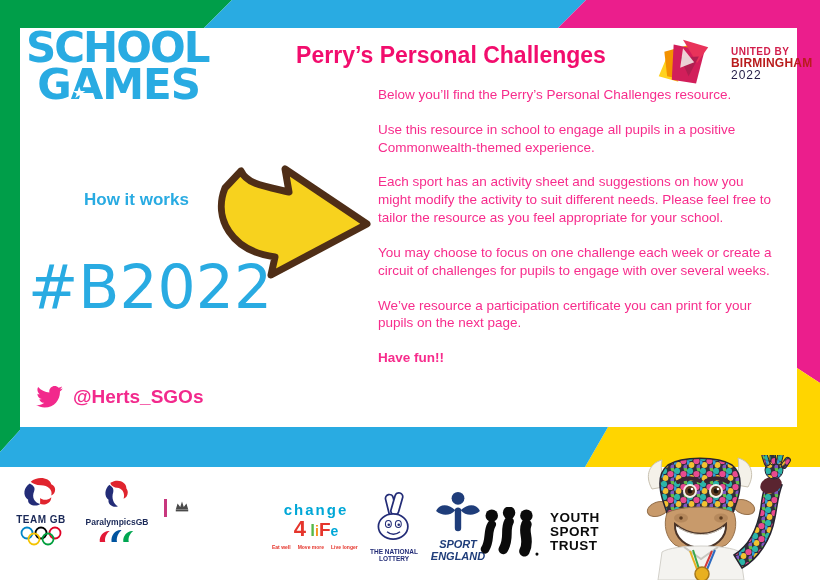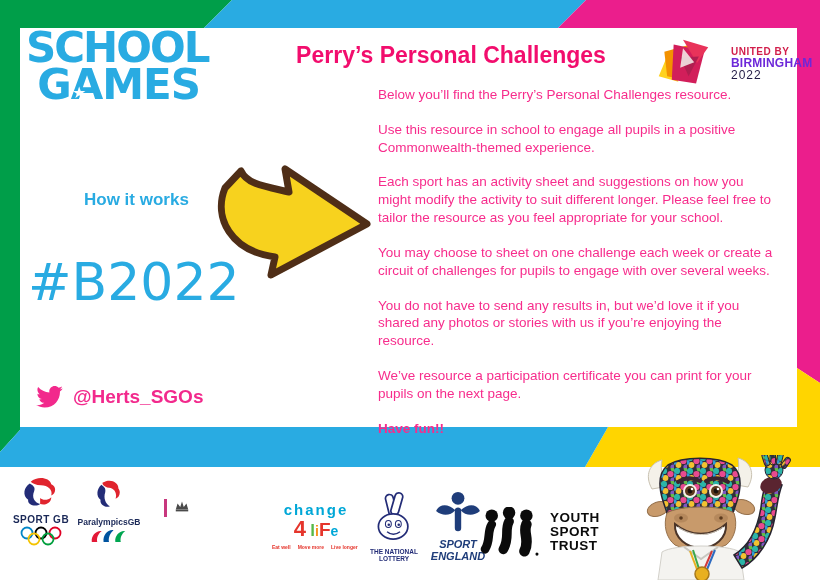--- a/index.html
+++ b/index.html
@@ -15,41 +15,41 @@
   .sg-logo .l2{font-size:42px;letter-spacing:-1px;padding-left:3px;text-align:center;}
   .sg-star{position:absolute;left:46px;top:56px;color:#fff;font-size:16px;}
 
   .page-title{position:absolute;left:283px;top:42px;width:336px;text-align:center;
               font-size:23px;font-weight:bold;color:#F20D6D;}
 
   
   .b2022-logo{position:absolute;left:655px;top:36px;display:flex;align-items:center;gap:20px;}
   .b2022-text{display:flex;flex-direction:column;line-height:1.02;}
   .b2022-text .ub{font-size:10px;font-weight:bold;color:#D21E4B;letter-spacing:0.5px;}
-  .b2022-text .city{font-size:12px;font-weight:bold;color:#6d28d9;letter-spacing:0.2px;}
+  .b2022-text .city{font-size:12px;font-weight:bold;color:#b91c1c;letter-spacing:0.2px;}
   .b2022-text .yr{font-size:12px;font-weight:normal;color:#221C46;letter-spacing:1px;}
 
   .how-it-works{position:absolute;left:84px;top:190px;font-size:17px;font-weight:bold;color:#29ABE2;}
   .arrow-wrap{position:absolute;left:205px;top:163px;}
-  .hashtag{position:absolute;left:28px;top:252px;font-size:52px;color:#29ABE2;
+  .hashtag{position:absolute;left:28px;top:252px;font-size:60px;color:#29ABE2;
            font-family:"DejaVu Sans",sans-serif;}
   .twitter-row{position:absolute;left:36px;top:386px;display:flex;align-items:center;gap:10px;}
   .twitter-handle{font-size:19px;font-weight:bold;color:#F2298C;}
 
   .body-text{position:absolute;left:378px;top:86px;width:398px;font-size:13.5px;
              color:#F72C8C;line-height:1.32;}
   .body-text p{margin:0 0 17px 0;}
   .have-fun{font-weight:bold;}
 
   
   .footer{position:absolute;left:0;top:467px;width:820px;height:113px;background:#fff;z-index:2;}
   .flogo{position:absolute;text-align:center;}
   .teamgb{left:8px;top:8px;width:66px;}
   .teamgb .lbl{font-size:10px;font-weight:bold;color:#1A2857;letter-spacing:0.5px;margin:1px 0;}
-  .paragb{left:74px;top:12px;width:70px;}
+  .paragb{left:82px;top:12px;width:70px;}
   .paragb .lbl{font-size:8.5px;font-weight:bold;color:#1A2857;margin:2px 0;}
   .dcms{left:164px;top:32px;width:110px;text-align:left;border-left:3px solid #C8377E;padding-left:7px;}
   .dcms .txt{font-size:9.5px;color:#404040;line-height:1.18;margin-top:2px;}
   .c4l{left:272px;top:34px;width:88px;text-align:center;font-weight:bold;}
   .c4l .w-change{font-size:15px;color:#00A7D7;letter-spacing:2px;}
   .c4l .row2{line-height:1;}
   .c4l .w-4{font-size:22px;color:#E5352C;}
   .c4l .lt-l{font-size:17px;color:#56B947;}
   .c4l .lt-i{font-size:14px;color:#F7941D;}
   .c4l .lt-f{font-size:19px;color:#E5352C;}
@@ -114,37 +114,36 @@
     <div class="twitter-row">
       <svg width="27" height="22" viewBox="0 0 24 20">
         <path fill="#F2298C" d="M24,2.3c-0.9,0.4-1.8,0.65-2.8,0.77c1-0.6,1.8-1.56,2.2-2.7c-0.95,0.56-2,0.97-3.1,1.19 C19.4,0.6,18.1,0,16.7,0c-2.7,0-4.9,2.2-4.9,4.9c0,0.39,0.04,0.76,0.13,1.12C7.8,5.8,4.2,3.9,1.7,1 C1.2,1.8,1,2.6,1,3.5c0,1.7,0.9,3.2,2.2,4.1C2.4,7.6,1.6,7.4,1,7v0.06c0,2.4,1.7,4.4,3.9,4.8c-0.7,0.2-1.5,0.22-2.2,0.08 c0.6,2,2.5,3.4,4.6,3.4c-1.7,1.3-3.8,2.1-6.1,2.1c-0.4,0-0.8,0-1.2-0.07C2.2,18.8,4.8,19.6,7.5,19.6c9.1,0,14-7.5,14-14 c0-0.21,0-0.42-0.02-0.63C22.5,4.3,23.3,3.4,24,2.3z"></path>
       </svg>
       <span class="twitter-handle">@Herts_SGOs</span>
     </div>
 
     <div class="body-text">
       <p>Below you’ll find the Perry’s Personal Challenges resource.</p>
       <p>Use this resource in school to engage all pupils in a positive Commonwealth-themed experience.</p>
-      <p>Each sport has an activity sheet and suggestions on how you might modify the activity to suit different longer. Please feel free to tailor the resource as you feel appropriate for your school.</p>
-      <p>You may choose to sheet on one challenge each week or create a circuit of challenges for pupils to engage with over several weeks.</p>
-      <p>You do not have to send any results in, but we’d love it if you shared any photos or stories with us if you’re enjoying the resource.</p>
+      <p>Each sport has an activity sheet and suggestions on how you might modify the activity to suit different needs. Please feel free to tailor the resource as you feel appropriate for your school.</p>
+      <p>You may choose to focus on one challenge each week or create a circuit of challenges for pupils to engage with over several weeks.</p>
       <p>We’ve resource a participation certificate you can print for your pupils on the next page.</p>
       <p class="have-fun">Have fun!!</p>
     </div>
   </div>
 
   <div class="footer">
 
     <div class="flogo teamgb">
       <svg width="48" height="34" viewBox="0 0 56 36">
         <path d="M16,6 C24,-1 38,1 40,9 C46,11 46,20 40,22 C42,15 36,10 28,10 C22,10 18,8 16,6 Z" fill="#E0242E"></path>
         <path d="M15,8 C8,12 6,22 13,27 C12,33 22,36 27,32 C20,30 17,24 20,17 C22,12 18,10 15,8 Z" fill="#232C77"></path>
         <path d="M27,32 C34,34 40,30 40,24 C36,28 30,28 27,25 Z" fill="#E0242E"></path>
       </svg>
-      <div class="lbl">SPORT GB</div>
+      <div class="lbl">TEAM GB</div>
       <svg width="46" height="20" viewBox="0 0 44 20">
         <g fill="none" stroke-width="1.8">
           <circle cx="8" cy="7" r="5.5" stroke="#0085C7"></circle>
           <circle cx="22" cy="7" r="5.5" stroke="#000000"></circle>
           <circle cx="36" cy="7" r="5.5" stroke="#DF0024"></circle>
           <circle cx="15" cy="13" r="5.5" stroke="#F4C300"></circle>
           <circle cx="29" cy="13" r="5.5" stroke="#009F3D"></circle>
         </g>
       </svg>
     </div>

